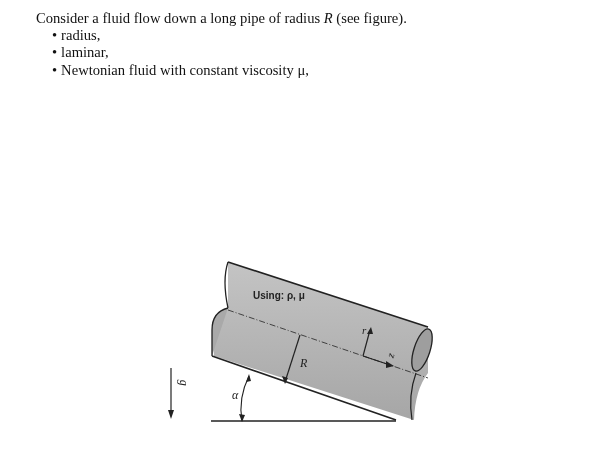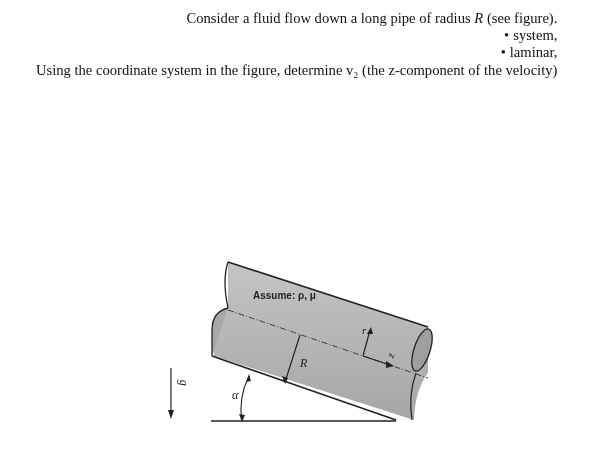--- a/index.html
+++ b/index.html
@@ -1,35 +1,35 @@
 <!DOCTYPE html>
 <html><head>
 <meta charset="utf-8">
 <style>
   html, body { margin: 0; padding: 0; background: #ffffff; }
   body { width: 615px; height: 472px; position: relative; overflow: hidden;
          font-family: "Liberation Serif", "DejaVu Serif", serif; color: #111; }
   .text { position: absolute; left: 36px; top: 10px; font-size: 14.6px; line-height: 17.2px; }
-  .line { white-space: nowrap; text-align: right; }
+  .line { white-space: nowrap; }
   .bullet { padding-left: 16px; }
   .bullet::before { content: "\2022"; margin-right: 4px; }
   i { font-style: italic; }
   .figure { position: absolute; left: 150px; top: 220px; width: 300px; height: 250px; }
   .fig-label { position: absolute; font-family: "Liberation Sans", "DejaVu Sans", sans-serif; font-size: 10px; color: #222; }
 </style>
 </head>
 <body>
 
 <div class="text">
   <div class="line">
     <span>Consider a fluid flow down a long pipe of radius </span><i>R</i><span> (see figure).</span>
   </div>
-  <div class="line bullet">system,</div>
+  <div class="line bullet">radius,</div>
   <div class="line bullet">laminar,</div>
-  <div class="line">Using the coordinate system in the figure, determine v₂ (the z-component of the velocity)</div>
+  <div class="line bullet">Newtonian fluid with constant viscosity μ,</div>
 </div>
 
 <div class="figure">
   <svg width="300" height="250" viewBox="0 0 300 250">
     <defs>
       <linearGradient id="pg" x1="0" y1="0" x2="0" y2="1">
         <stop offset="0" stop-color="#c4c4c4"></stop>
         <stop offset="1" stop-color="#a6a6a6"></stop>
       </linearGradient>
     </defs>
@@ -59,19 +59,19 @@
 
     <line x1="61" y1="201" x2="246" y2="201" stroke="#222" stroke-width="1.5"></line>
 
     <path d="M99,156 Q88,178 92,201" fill="none" stroke="#222" stroke-width="1.1"></path>
     <polygon points="99,154 96,162 101,161" fill="#222"></polygon>
     <polygon points="92,202 89,194 95,195" fill="#222"></polygon>
 
     <line x1="21" y1="148" x2="21" y2="195" stroke="#222" stroke-width="1.2"></line>
     <polygon points="21,199 18,190 24,190" fill="#222"></polygon>
   </svg>
-  <span class="fig-label" style="left:103px;top:70px;font-weight:bold;">Assume: ρ, μ</span>
+  <span class="fig-label" style="left:103px;top:70px;font-weight:bold;">Using: ρ, μ</span>
   <span class="fig-label" style="left:150px;top:136px;font-style:italic;font-family:'Liberation Serif',serif;font-size:12px;">R</span>
   <span class="fig-label" style="left:212px;top:104px;font-style:italic;font-family:'Liberation Serif',serif;font-size:11px;">r</span>
   <span class="fig-label" style="left:238px;top:129px;font-style:italic;font-family:'Liberation Serif',serif;font-size:11px;transform:rotate(-70deg);">z</span>
   <span class="fig-label" style="left:82px;top:168px;font-style:italic;font-family:'Liberation Serif',serif;font-size:12px;">α</span>
   <span class="fig-label" style="left:26px;top:160px;font-style:italic;font-family:'Liberation Serif',serif;font-size:12px;transform:rotate(90deg);">g⃗</span>
 </div>
 
 </body></html>

